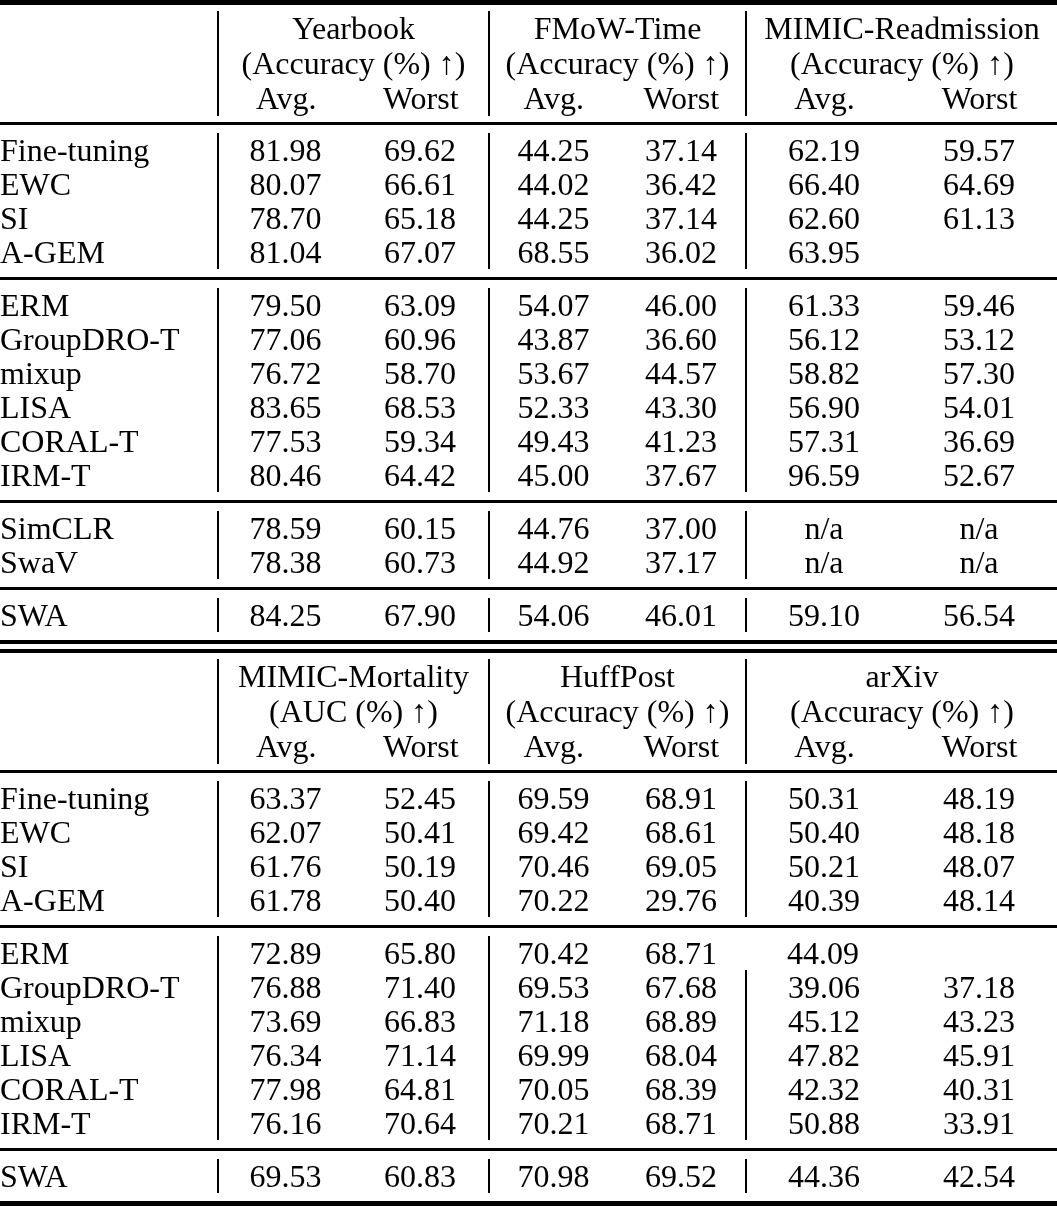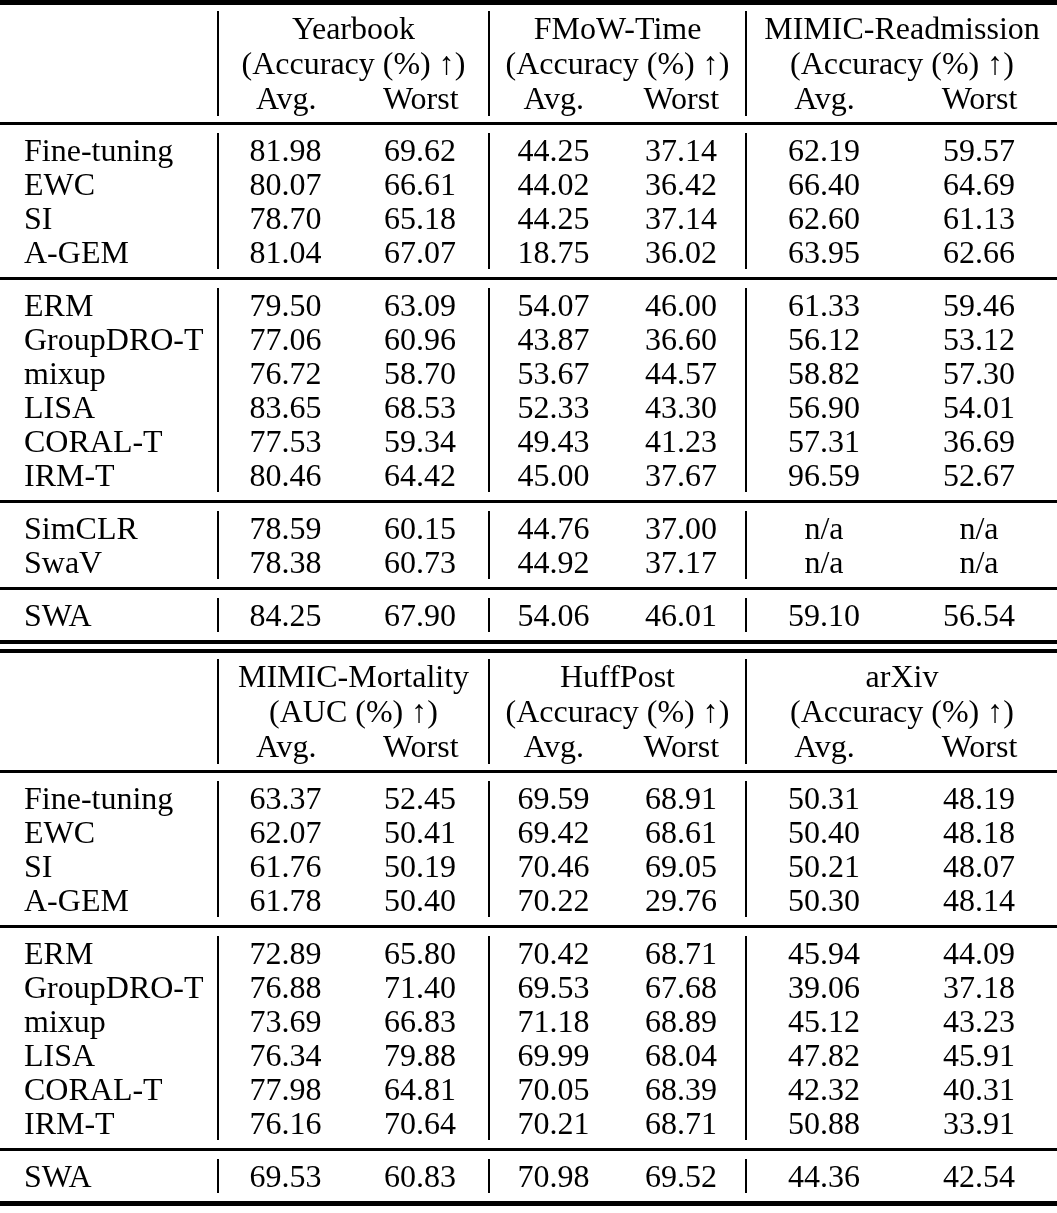--- a/index.html
+++ b/index.html
@@ -35,21 +35,21 @@
   .subrow {
     display: grid;
     grid-template-columns: 1fr 1fr;
   }
   .block { padding: 8px 0; }
   .trow {
     display: grid;
     grid-template-columns: 217px 135px 136px 129px 128px 156px 156px;
     line-height: 34px;
   }
-  .method { padding-left: 24px; white-space: nowrap; }
+  .method { white-space: nowrap; }
   .val { text-align: center; }
   .val.sep { border-left: 2px solid #000000; }
   .b { font-weight: normal; }
 </style>
 </head>
 <body>
 
 <div id="doc">
     <div class="rule thick"></div>
     <div class="header">
@@ -105,24 +105,23 @@
         <div class="val">65.18</div>
         <div class="val sep">44.25</div>
         <div class="val">37.14</div>
         <div class="val sep">62.60</div>
         <div class="val">61.13</div>
       </div>
       <div class="trow">
         <div class="method">A-GEM</div>
         <div class="val sep">81.04</div>
         <div class="val">67.07</div>
-        <div class="val sep">18.75</div>
+        <div class="val sep">68.55</div>
         <div class="val">36.02</div>
         <div class="val sep">63.95</div>
-        <div class="val">62.66</div>
       </div>
     </div>
     <div class="rule mid"></div>
     <div class="block">
       <div class="trow">
         <div class="method">ERM</div>
         <div class="val sep">79.50</div>
         <div class="val">63.09</div>
         <div class="val sep b">54.07</div>
         <div class="val b">46.00</div>
@@ -264,33 +263,32 @@
         <div class="val">69.05</div>
         <div class="val sep">50.21</div>
         <div class="val">48.07</div>
       </div>
       <div class="trow">
         <div class="method">A-GEM</div>
         <div class="val sep">61.78</div>
         <div class="val">50.40</div>
         <div class="val sep">70.22</div>
         <div class="val">29.76</div>
-        <div class="val sep">50.30</div>
+        <div class="val sep">40.39</div>
         <div class="val">48.14</div>
       </div>
     </div>
     <div class="rule mid"></div>
     <div class="block">
       <div class="trow">
         <div class="method">ERM</div>
         <div class="val sep">72.89</div>
         <div class="val">65.80</div>
         <div class="val sep">70.42</div>
         <div class="val">68.71</div>
-        <div class="val sep">45.94</div>
         <div class="val">44.09</div>
       </div>
       <div class="trow">
         <div class="method">GroupDRO-T</div>
         <div class="val sep">76.88</div>
         <div class="val b">71.40</div>
         <div class="val sep">69.53</div>
         <div class="val">67.68</div>
         <div class="val sep">39.06</div>
         <div class="val">37.18</div>
@@ -300,21 +298,21 @@
         <div class="val sep">73.69</div>
         <div class="val">66.83</div>
         <div class="val sep b">71.18</div>
         <div class="val">68.89</div>
         <div class="val sep">45.12</div>
         <div class="val">43.23</div>
       </div>
       <div class="trow">
         <div class="method">LISA</div>
         <div class="val sep">76.34</div>
-        <div class="val">79.88</div>
+        <div class="val">71.14</div>
         <div class="val sep">69.99</div>
         <div class="val">68.04</div>
         <div class="val sep">47.82</div>
         <div class="val">45.91</div>
       </div>
       <div class="trow">
         <div class="method">CORAL-T</div>
         <div class="val sep b">77.98</div>
         <div class="val">64.81</div>
         <div class="val sep">70.05</div>

